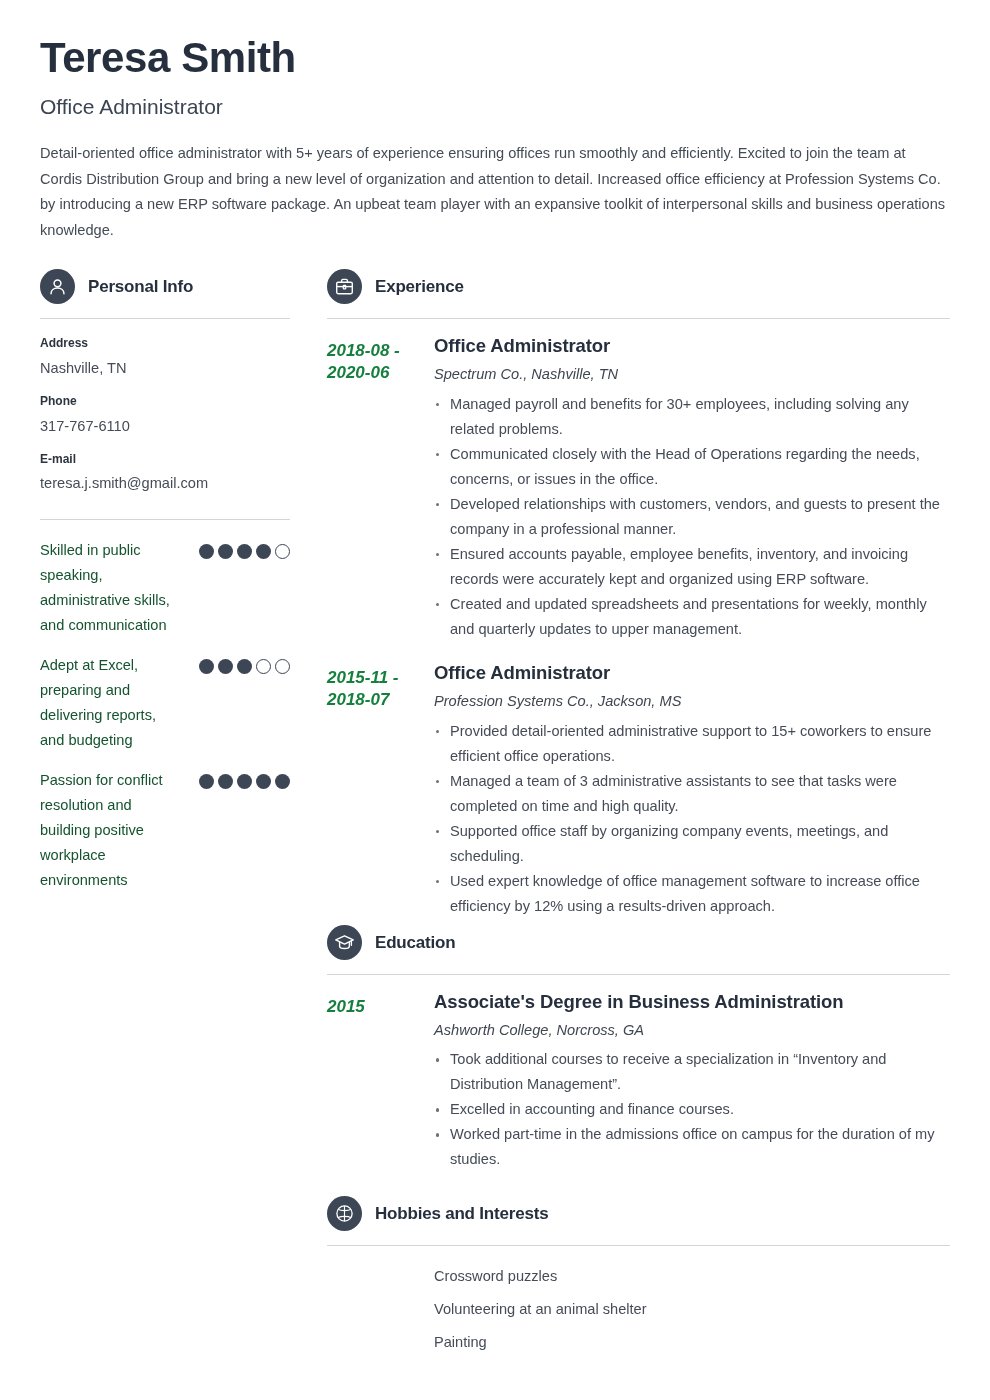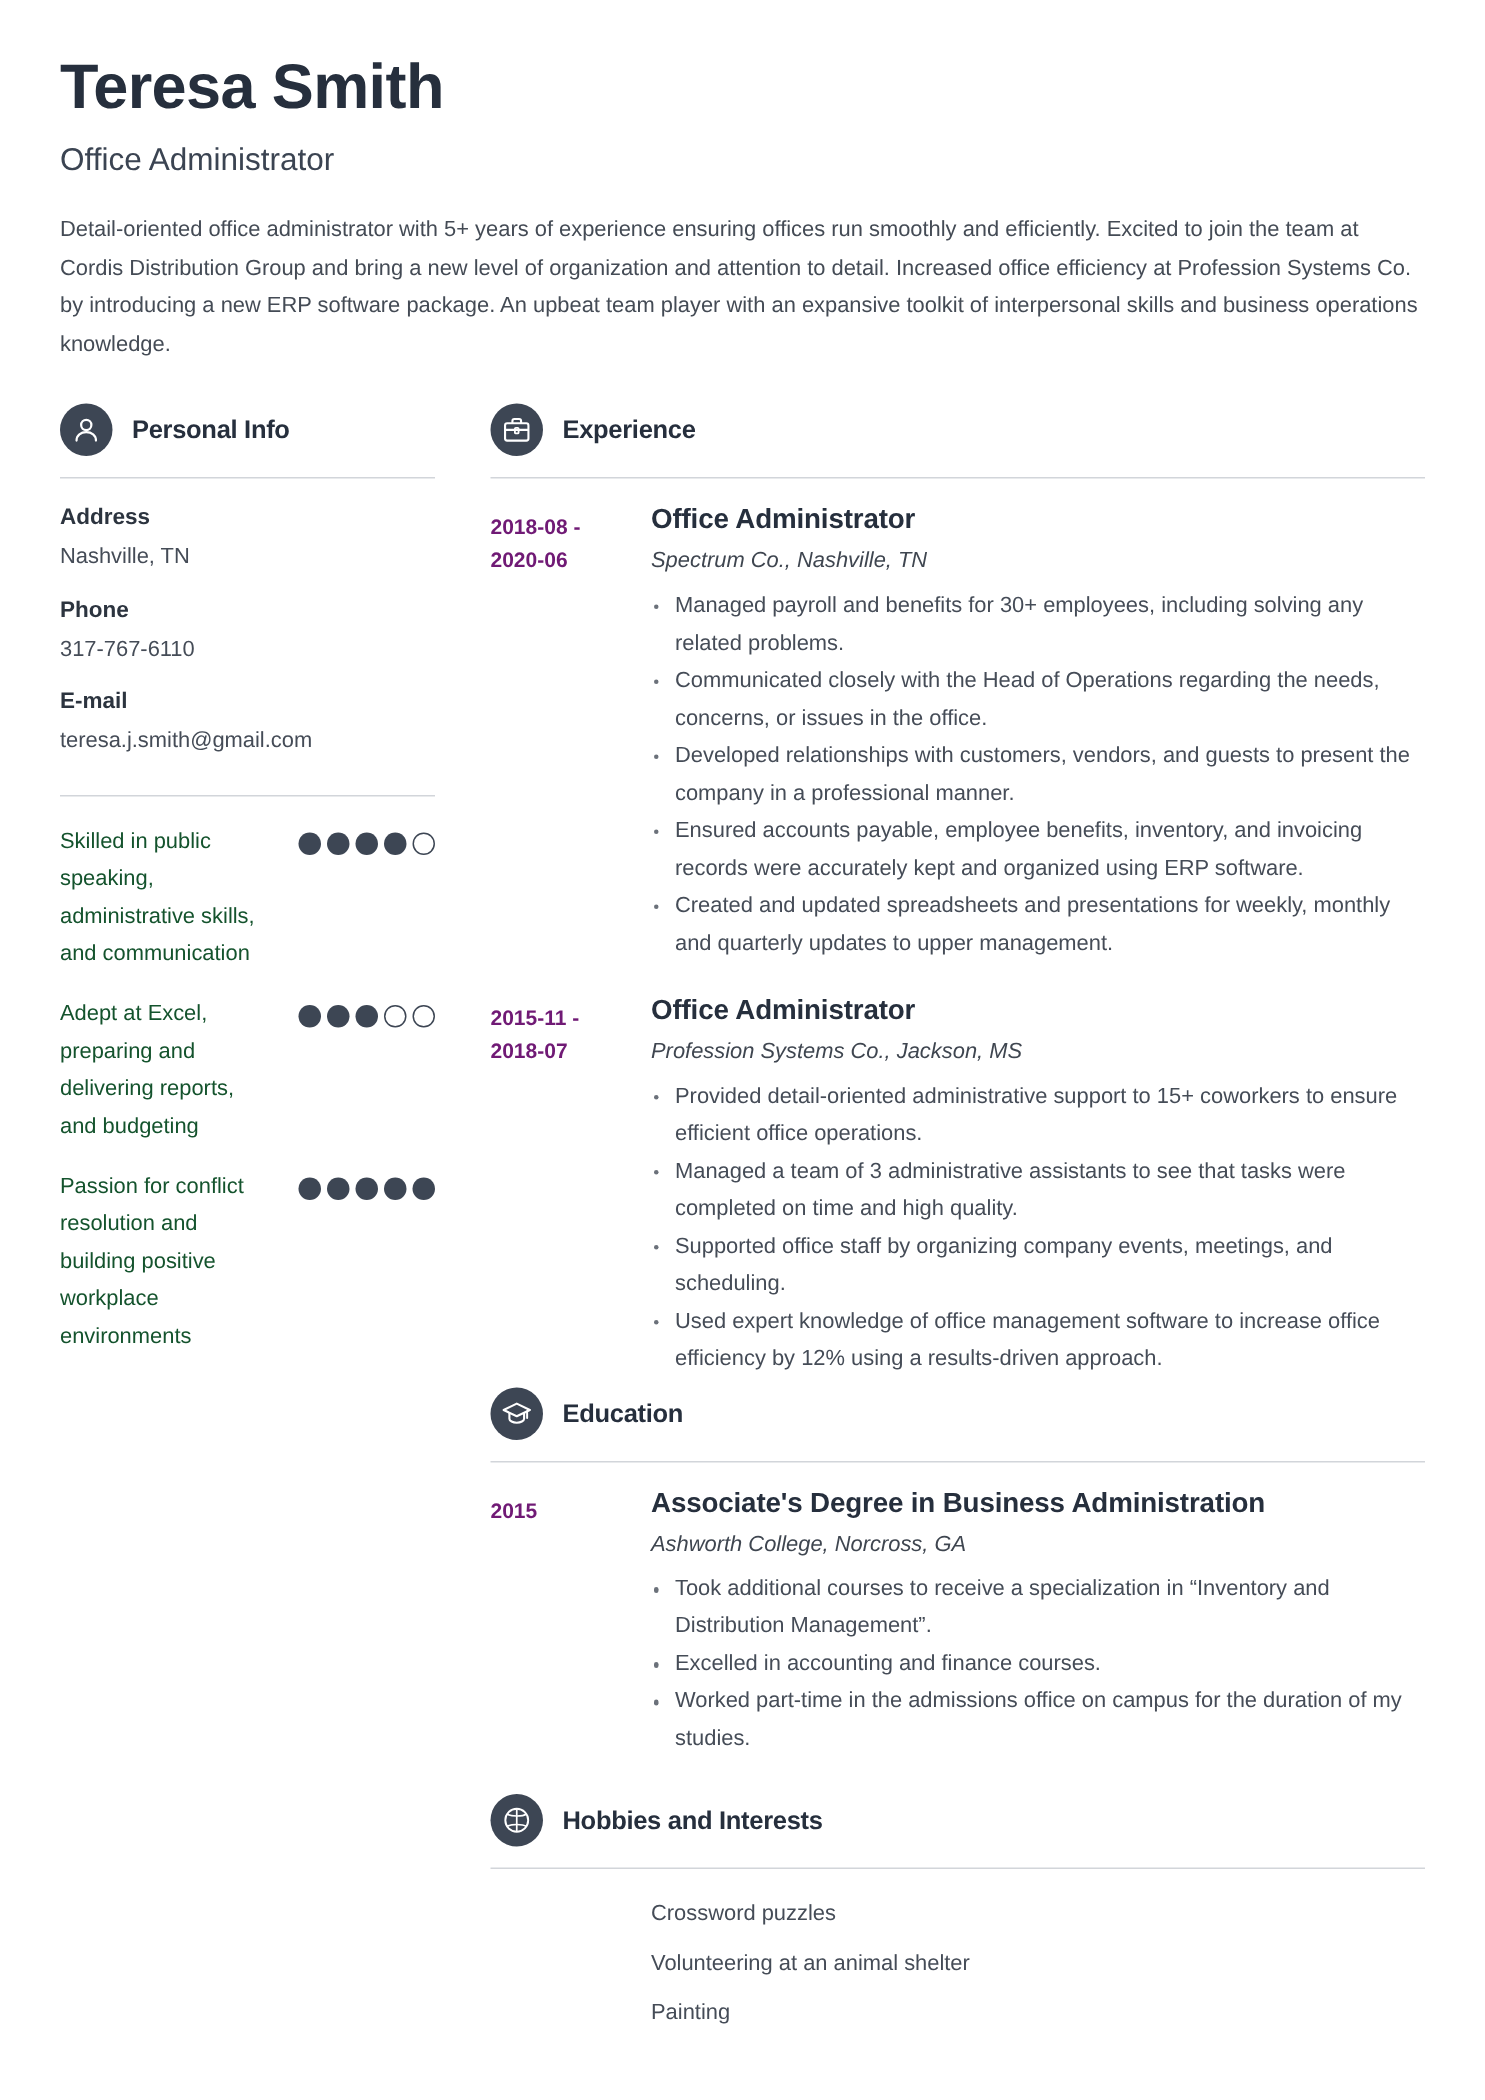--- a/index.html
+++ b/index.html
@@ -92,21 +92,21 @@
   }
   .sec-rule {
     height: 1px;
     background: #d2d5da;
     margin-top: 14px;
   }
 
   
   .pi-block { margin-top: 17px; }
   .pi-label {
-    font-size: 15px;
+    font-size: 12px;
     font-weight: bold;
     color: #2c343f;
     line-height: 1.2;
   }
   .pi-value {
     font-size: 14.6px;
     color: #454c57;
     line-height: 1.2;
     margin-top: 9px;
   }
@@ -144,25 +144,26 @@
   
   .entries { margin-top: 16px; }
   .entry {
     display: flex;
     align-items: flex-start;
     margin-bottom: 6px;
   }
   .entry-date {
     width: 107px;
     flex: 0 0 107px;
-    font-size: 14px;
+    font-size: 17px;
     font-weight: bold;
-    color: #701a75;
+    color: #15803d;
     line-height: 22px;
     padding-top: 5px;
+    font-style: italic;
   }
   .entry-date .d2 { display: block; }
   .entry-body { flex: 1 1 auto; min-width: 0; }
   .entry-role {
     font-size: 18.5px;
     font-weight: bold;
     color: #262f3d;
     line-height: 1.2;
     letter-spacing: -0.1px;
   }

